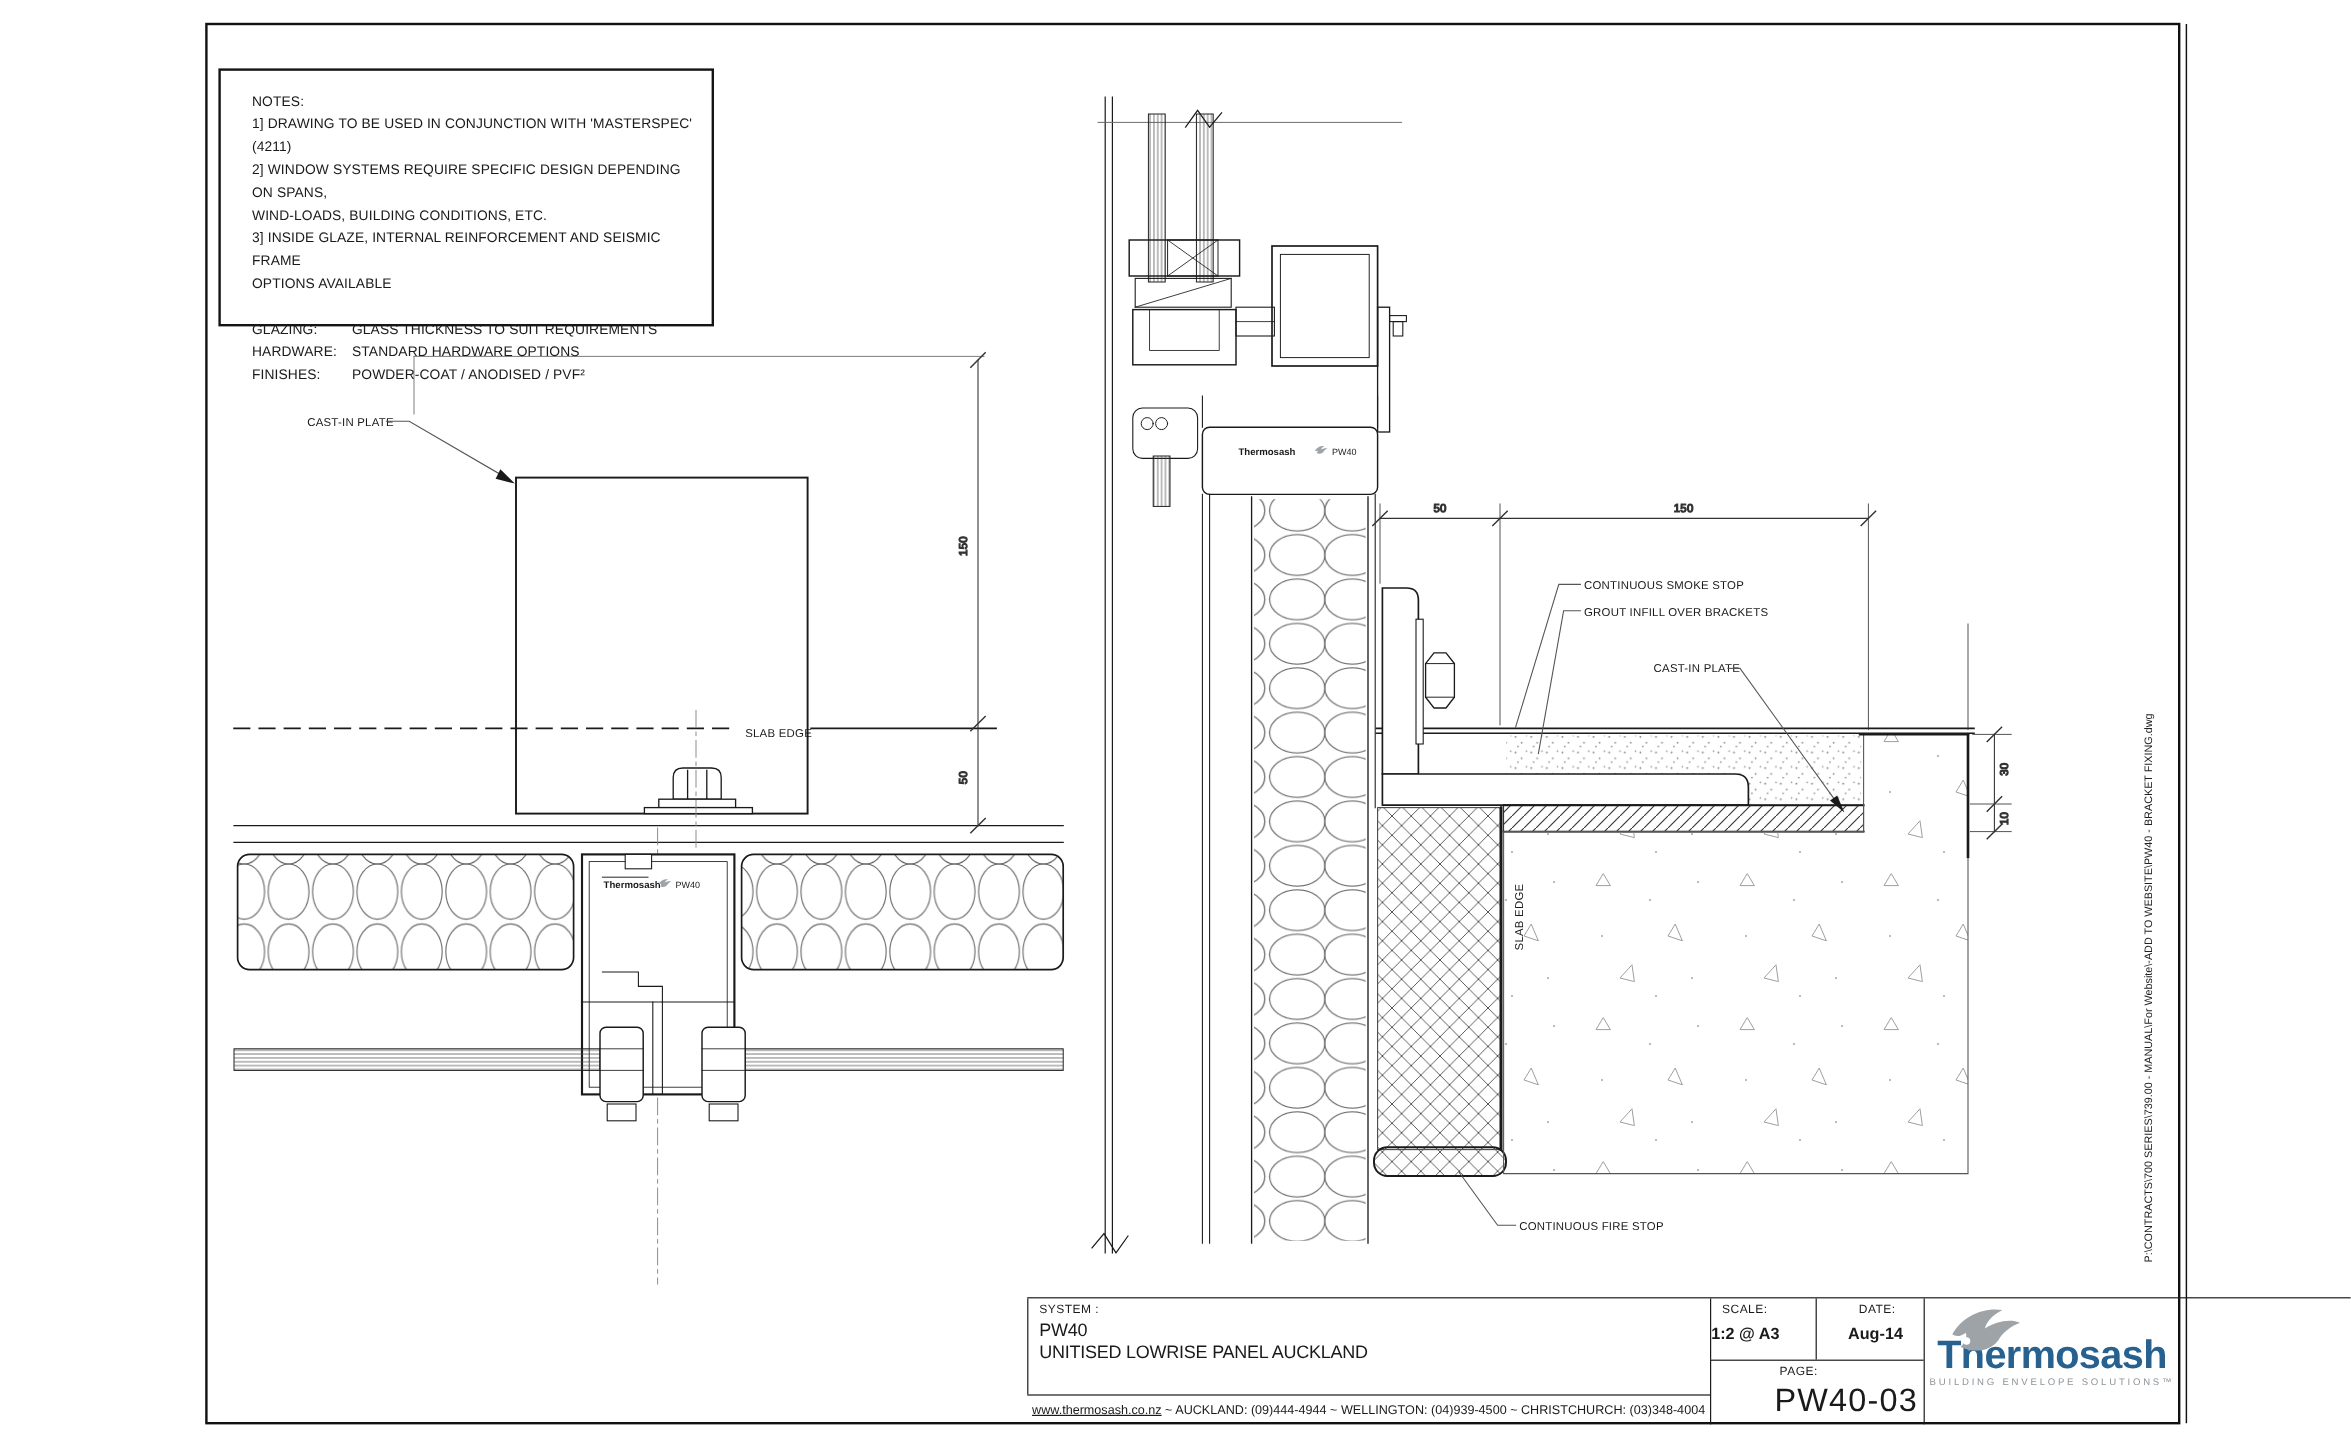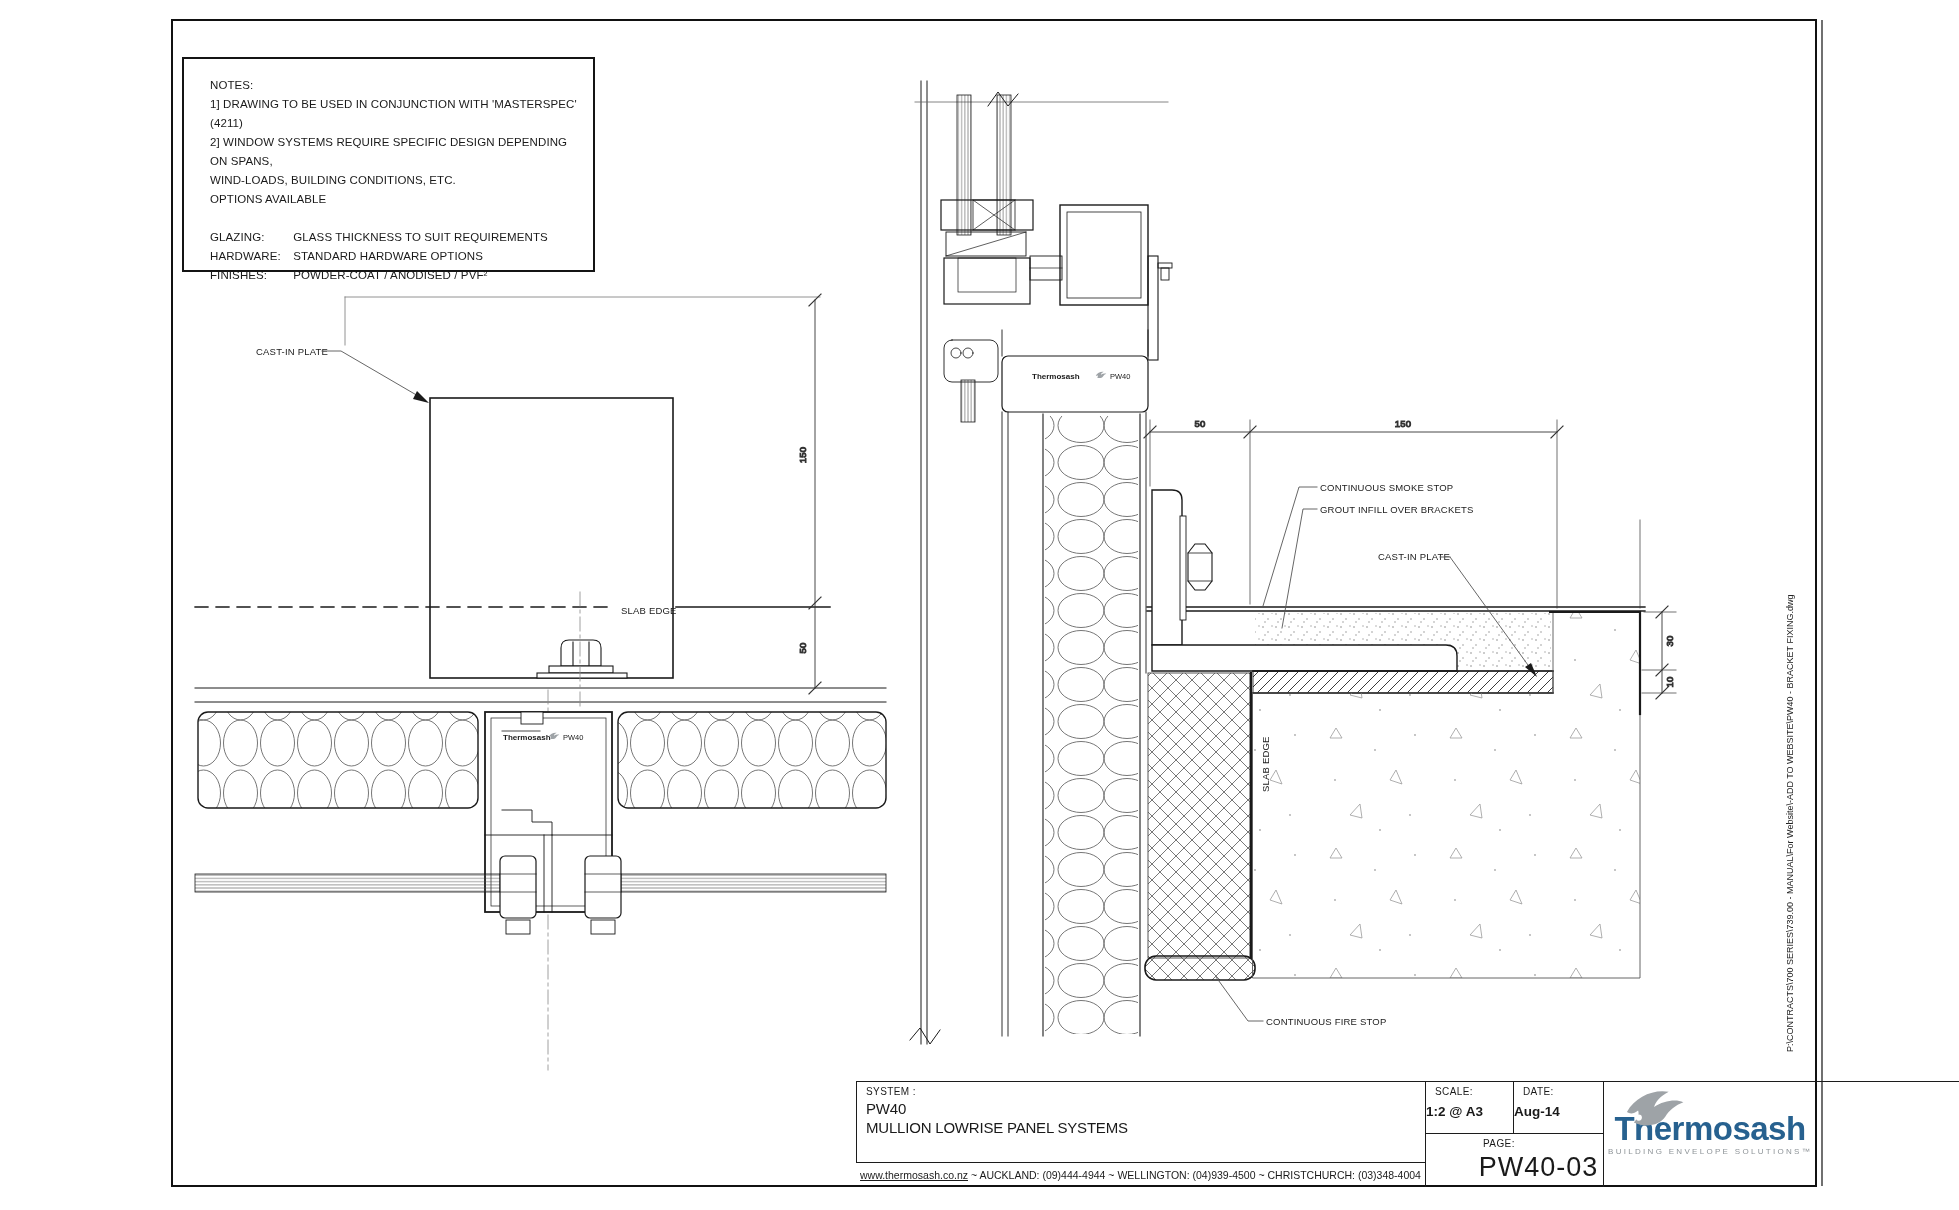--- a/index.html
+++ b/index.html
@@ -289,47 +289,48 @@
   </g>
 
   <text transform="translate(1793,1052) rotate(-90)" x="0" y="0" style="font-size:9px;fill:#222;">P:\CONTRACTS\700 SERIES\739.00 - MANUAL\For Website\-ADD TO WEBSITE\PW40 - BRACKET FIXING.dwg</text>
 </svg>
 
 <div class="notes">
   <div>NOTES:</div>
   <div>1] DRAWING TO BE USED IN CONJUNCTION WITH 'MASTERSPEC' (4211)</div>
   <div>2] WINDOW SYSTEMS REQUIRE SPECIFIC DESIGN DEPENDING ON SPANS,</div>
   <div>WIND-LOADS, BUILDING CONDITIONS, ETC.</div>
+  <div>3] INSIDE GLAZE, INTERNAL REINFORCEMENT AND SEISMIC FRAME</div>
   <div>OPTIONS AVAILABLE</div>
   <div class="spacer"></div>
   <div>
     <span class="spec-label">GLAZING:</span>
     <span>GLASS THICKNESS TO SUIT REQUIREMENTS</span>
   </div>
   <div>
     <span class="spec-label">HARDWARE:</span>
     <span>STANDARD HARDWARE OPTIONS</span>
   </div>
   <div>
     <span class="spec-label">FINISHES:</span>
     <span>POWDER-COAT / ANODISED / PVF²</span>
   </div>
 </div>
 
 <div class="tb">
   <div class="tb-cell bl" style="left:0;top:0;width:271px;height:80px;">
     <div class="tb-label">SYSTEM :</div>
     <div class="tb-big">PW40</div>
-    <div class="tb-big">MULLION LOWRISE PANEL SYSTEMS</div>
+    <div class="tb-big">UNITISED LOWRISE PANEL AUCKLAND</div>
   </div>
   <div class="tb-cell bl" style="left:569px;top:0;width:88px;height:51px;">
     <div class="tb-label">SCALE:</div>
     <div class="tb-mid">1:2 @ A3</div>
   </div>
-  <div class="tb-cell bl" style="left:657px;top:0;width:90px;height:51px;">
+  <div class="tb-cell bl" style="left:657px;top:0;width:90px;height:51px;padding-left:26px;">
     <div class="tb-label">DATE:</div>
     <div class="tb-mid">Aug-14</div>
   </div>
   <div class="tb-cell bl bt" style="left:569px;top:51px;width:178px;height:54px;padding-left:48px;">
     <div class="tb-label">PAGE:</div>
     <div class="tb-page-num">PW40-03</div>
   </div>
   <div class="tb-cell bl logo-cell" style="left:747px;top:0;width:213px;height:105px;">
     <svg width="96" height="46" viewBox="0 0 100 66">
       <path d="M14,43 C26,21 52,10 74,14 C62,20 55,28 53,36 C66,27 84,24 95,29 C84,33 74,41 69,50 C60,63 40,66 24,58 C30,52 32,46 30,41 C24,46 18,46 14,43 Z" fill="#9EA3A7"></path>

